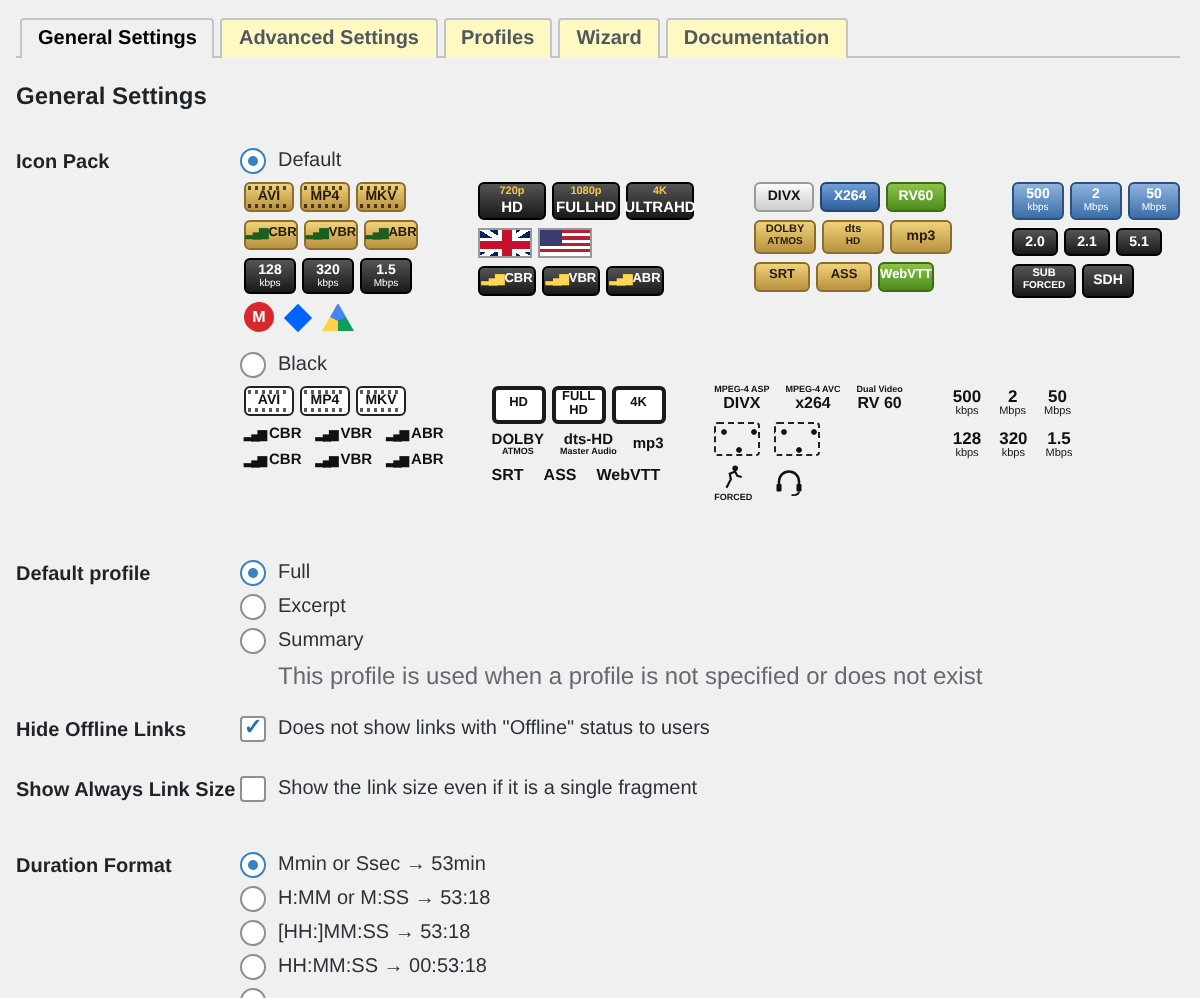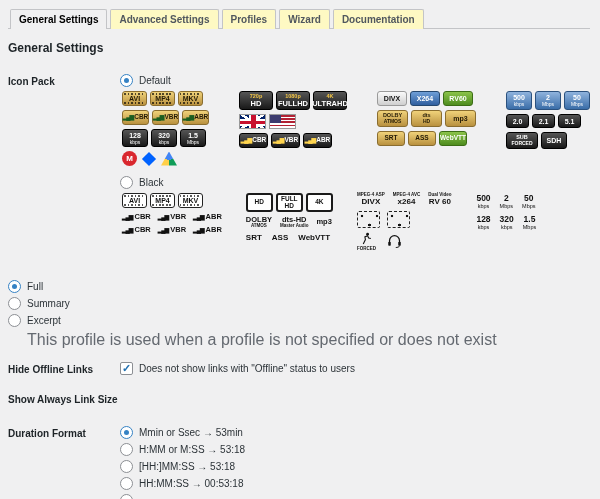--- a/index.html
+++ b/index.html
@@ -25,21 +25,21 @@
   
   .row { display:flex; margin-bottom:9px;margin-top:19px; }
   .row-label { width:112px; flex:none; font-weight:bold; font-size:10px; padding-top:2px; }
   .row-field { flex:1; }
   .opt { display:flex; align-items:flex-start; gap:6px; margin-bottom:4px; font-size:10px; color:#2c3338; line-height:13px; cursor:pointer; }
   .radio { width:13px; height:13px; border:1px solid #8c8f94; border-radius:50%; background:#fff; flex:none; position:relative; }
   .radio.on { border-color:#3582c4; }
   .radio.on::after { content:""; position:absolute; inset:3px; border-radius:50%; background:#3582c4; }
   .checkbox { width:13px; height:13px; border:1px solid #8c8f94; border-radius:2px; background:#fff; flex:none; position:relative; }
   .checkbox.on::after { content:"\2713"; position:absolute; top:-1px; left:1px; color:#2271b1; font-weight:bold; font-size:11px; }
-  .desc { color:#646970; font-size:16px; margin:3px 0 0 19px; }
+  .desc { color:#646970; font-size:12px; margin:3px 0 0 19px; }
 
   
   .iconset { display:flex; gap:30px; margin:4px 0 10px 2px; align-items:flex-start; }
   .iconset.black { gap:20px; }
   .igroup { display:flex; flex-direction:column; gap:4px; }
   .irow { display:flex; gap:3px; align-items:center; }
 
   .badge { display:inline-flex; align-items:center; justify-content:center; border-radius:3px; font-weight:bold; line-height:1; text-align:center; }
   .badge.two { flex-direction:column; gap:1px; }
   .b-gold { background:linear-gradient(#f0d27a,#b9913f); color:#231a05; border:1px solid #8a6d2f; }
@@ -414,49 +414,56 @@
                 <span class="su">Mbps</span>
               </span>
           </div>
         </div>
       </div>
 
     </div>
   </div>
 
   <div class="row">
+    <div class="row-label">Default profile</div>
     <div class="row-field">
       <label class="opt">
           <span class="radio on"></span>
           <span>Full</span>
         </label>
       <label class="opt">
           <span class="radio"></span>
+          <span>Excerpt</span>
+        </label>
+      <label class="opt">
+          <span class="radio"></span>
           <span>Summary</span>
-        </label>
-      <label class="opt">
-          <span class="radio"></span>
-          <span>Excerpt</span>
         </label>
       <div class="desc">This profile is used when a profile is not specified or does not exist</div>
     </div>
   </div>
 
   <div class="row" style="margin-top:13px">
     <div class="row-label">Hide Offline Links</div>
     <div class="row-field">
       <label class="opt">
           <span class="checkbox on"></span>
           <span>Does not show links with "Offline" status to users</span>
         </label>
     </div>
   </div>
 
   <div class="row" style="margin-top:13px">
     <div class="row-label">Show Always Link Size</div>
+    <div class="row-field">
+      <label class="opt">
+          <span class="checkbox"></span>
+          <span>Show the link size even if it is a single fragment</span>
+        </label>
+    </div>
   </div>
 
   <div class="row" style="margin-top:21px">
     <div class="row-label">Duration Format</div>
     <div class="row-field">
       <label class="opt">
           <span class="radio on"></span>
           <span>Mmin or Ssec → 53min</span>
         </label>
       <label class="opt">

